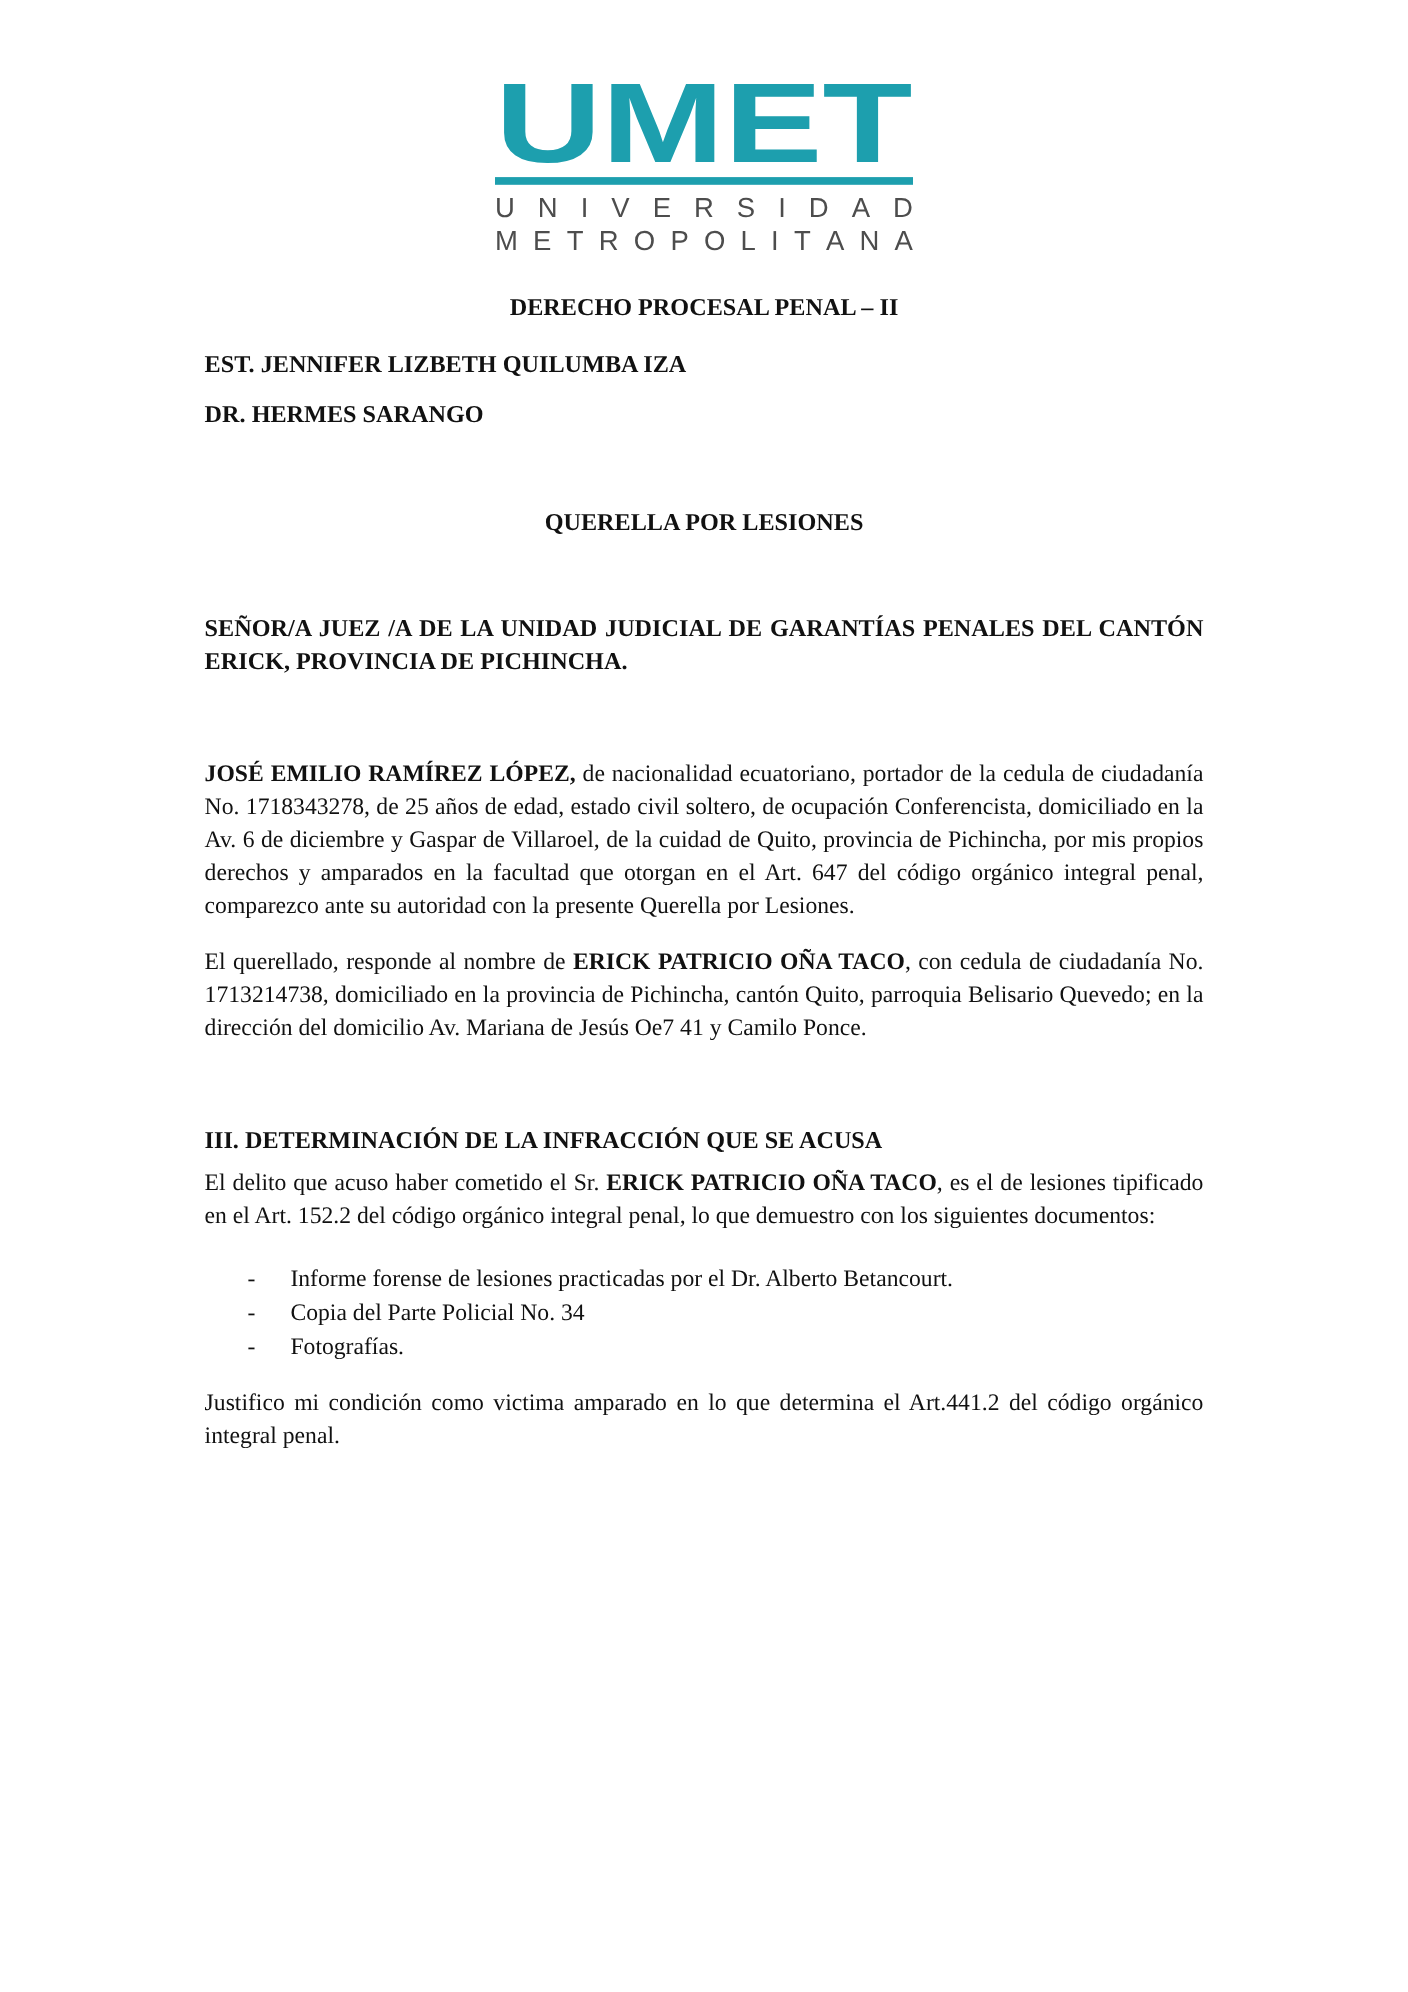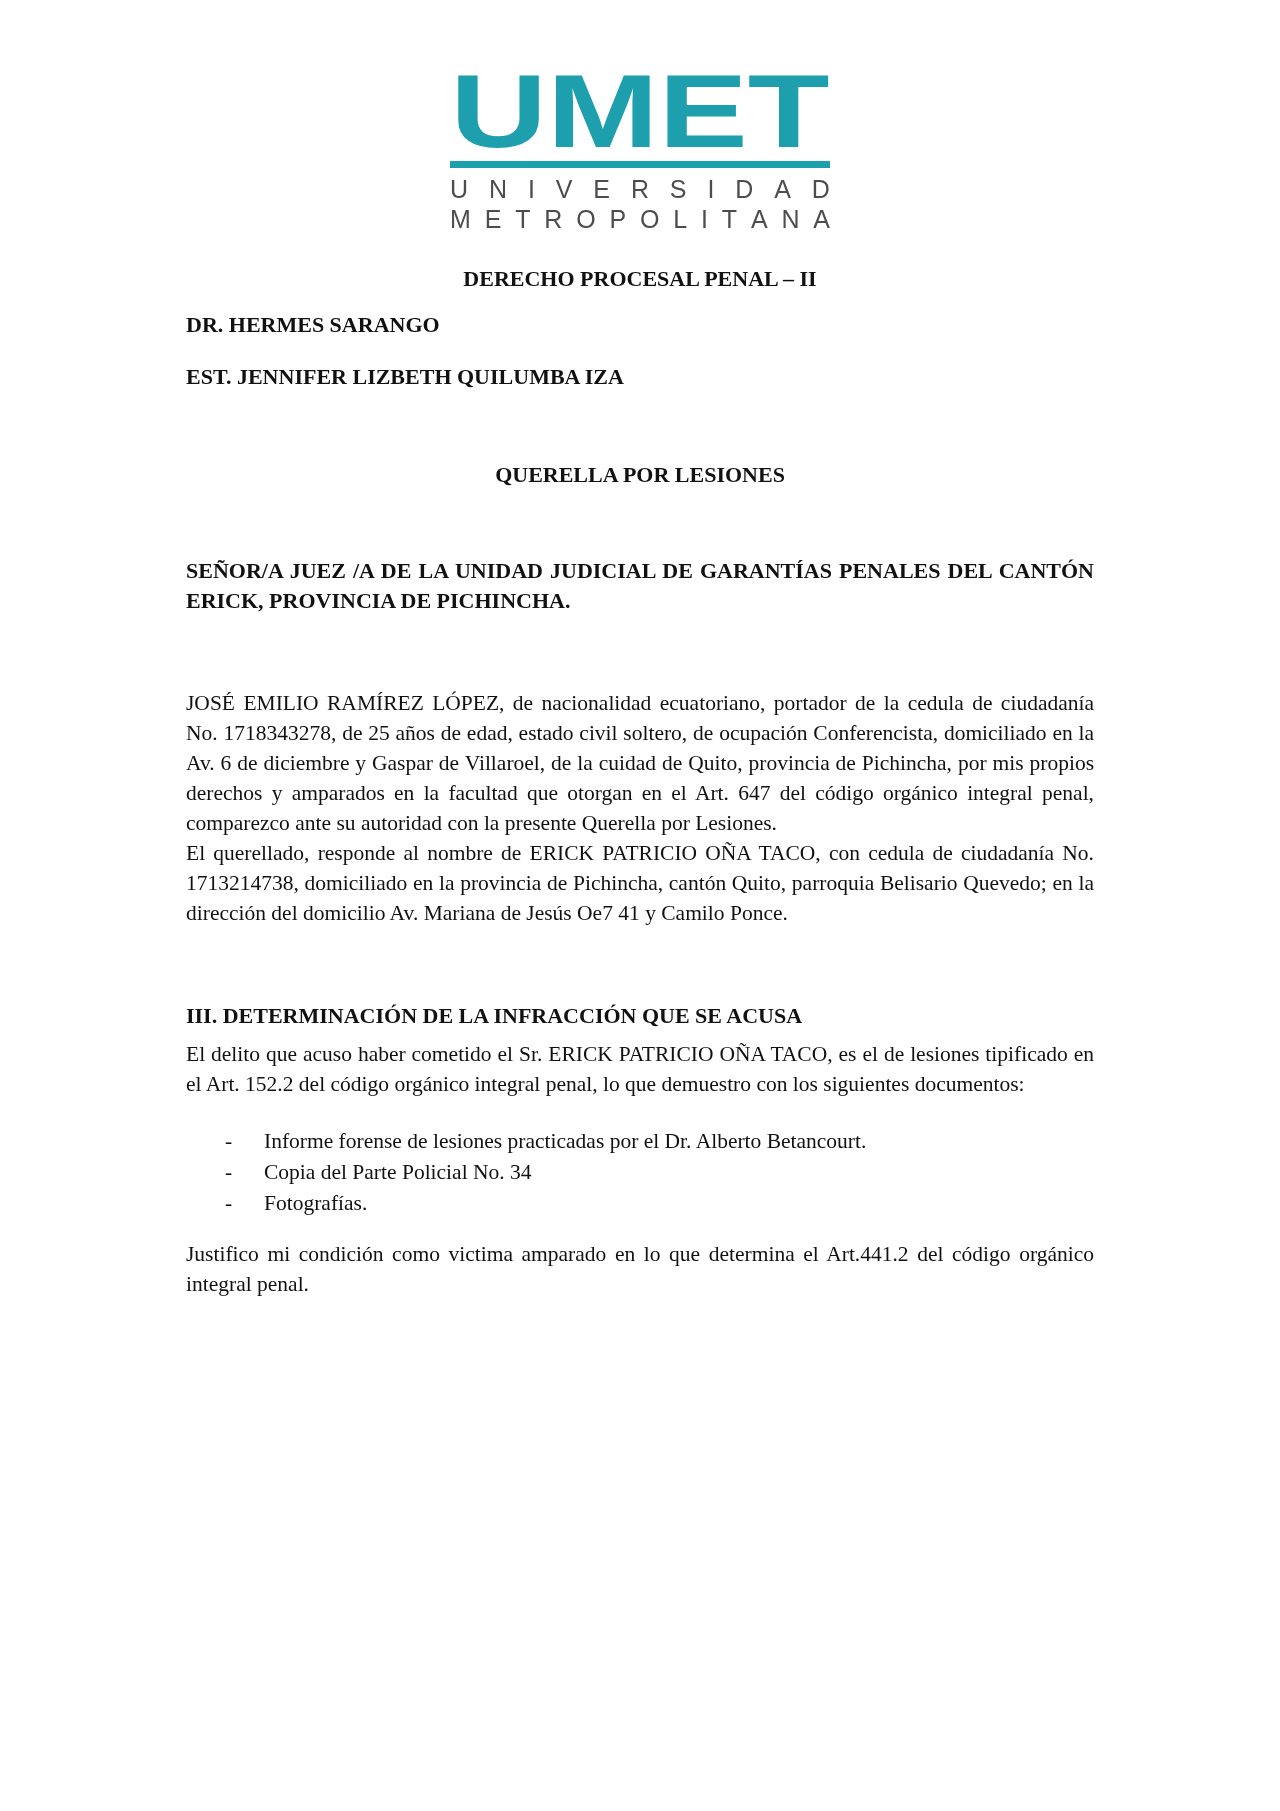--- a/index.html
+++ b/index.html
@@ -48,36 +48,36 @@
   .h-left   { text-align: left;   font-weight: bold; font-size: 22px; line-height: 30px; }
   .para     { font-size: 21.5px; line-height: 30px; text-align: justify; }
 
   .course-title   { margin-top: 32px; }
   .professor      { margin-top: 16px; }
   .student        { margin-top: 22px; }
   .doc-title      { margin-top: 68px; }
   .addressee      { margin-top: 66px; text-align: justify; }
   .intro          { margin-top: 72px; }
   .h2             { margin-top: 74px; }
-  .para2          { }
+  .para2          { margin-top: 21px; }
   .h3             { margin-top: 73px; }
   .para3          { margin-top: 8px; }
   .closing        { margin-top: 20px; }
 
   ul.evidence {
     list-style: none;
     margin: 27px 0 0 0;
     padding: 0;
     font-size: 21.5px;
     line-height: 31px;
   }
   ul.evidence li { display: flex; padding-left: 39px; }
   ul.evidence li .marker { width: 39px; flex: 0 0 39px; }
 
-  .b { font-weight: normal; }
+  .b { font-weight: bold; }
 </style>
 </head>
 <body>
 
 <div class="page">
 
   <div class="logo-block">
     <div class="wordmark-wrap">
       <div class="wordmark">UMET</div>
     </div>
@@ -109,23 +109,23 @@
         <span>A</span>
         <span>N</span>
         <span>A</span>
       </div>
   </div>
 
   <div class="content">
 
     <div class="h-center course-title">DERECHO PROCESAL PENAL – II</div>
 
+    <div class="h-left student">EST. JENNIFER LIZBETH QUILUMBA IZA</div>
+
     <div class="h-left professor">DR. HERMES SARANGO</div>
-
-    <div class="h-left student">EST. JENNIFER LIZBETH QUILUMBA IZA</div>
 
     <div class="h-center doc-title">QUERELLA POR LESIONES</div>
 
     <div class="h-left addressee">SEÑOR/A JUEZ /A DE LA UNIDAD JUDICIAL DE GARANTÍAS PENALES DEL CANTÓN ERICK, PROVINCIA DE PICHINCHA.</div>
 
     <div class="para intro"><span class="b">JOSÉ EMILIO RAMÍREZ LÓPEZ,</span><span> de nacionalidad ecuatoriano, portador de la cedula de ciudadanía No. 1718343278, de 25 años de edad, estado civil soltero, de ocupación Conferencista, domiciliado en la Av. 6 de diciembre y Gaspar de Villaroel, de la cuidad de Quito, provincia de Pichincha, por mis propios derechos y amparados en la facultad que otorgan en el Art. 647 del código orgánico integral penal, comparezco ante su autoridad con la presente Querella por Lesiones.</span></div>
 
 
     <div class="para para2"><span>El querellado, responde al nombre de </span><span class="b">ERICK PATRICIO OÑA TACO</span><span>, con cedula de ciudadanía No. 1713214738, domiciliado en la provincia de Pichincha, cantón Quito, parroquia Belisario Quevedo; en la dirección del domicilio Av. Mariana de Jesús Oe7 41 y Camilo Ponce.</span></div>
 

